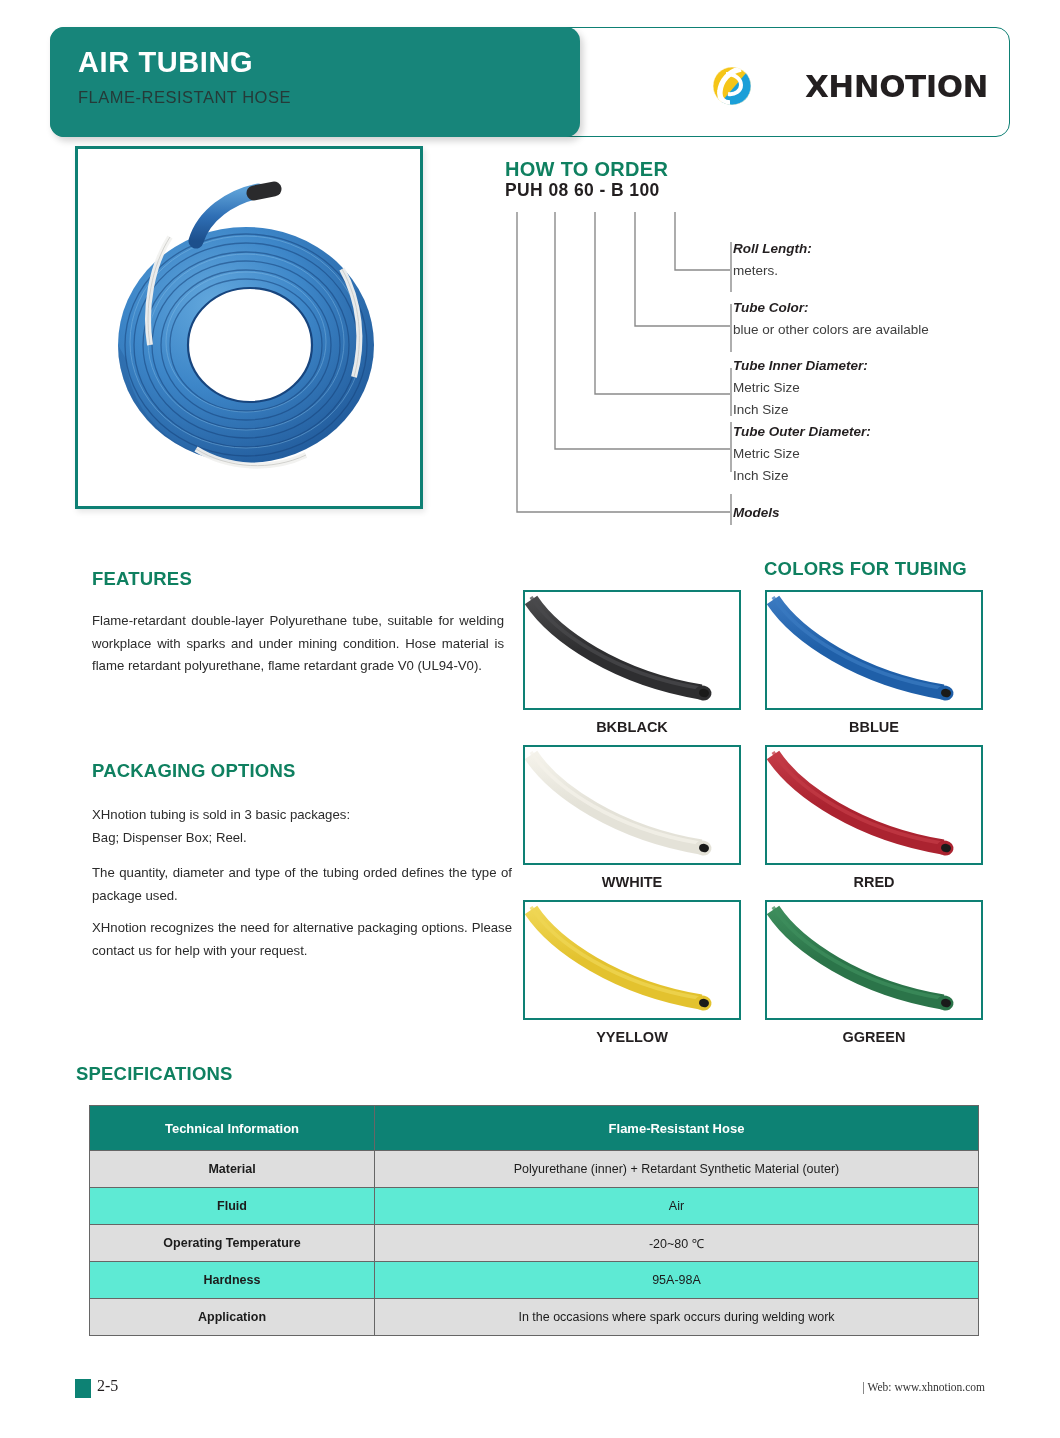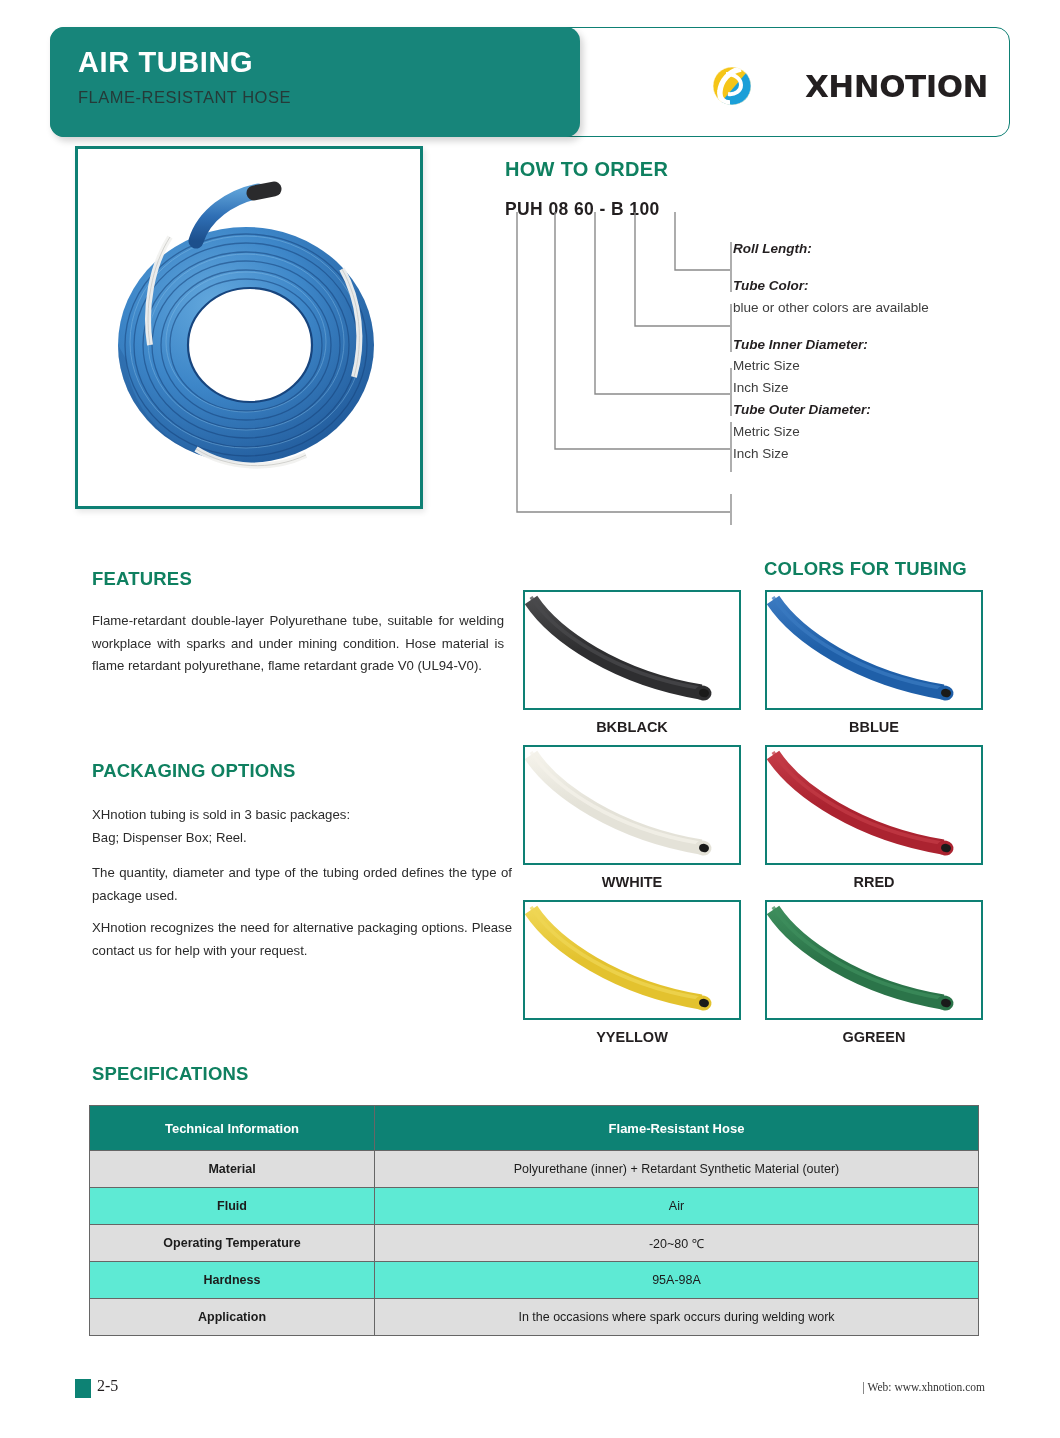--- a/index.html
+++ b/index.html
@@ -51,21 +51,21 @@
     border:3px solid #0e8074; background:#ffffff;
     box-shadow:2px 3px 6px rgba(0,0,0,0.10);
   }
 
   
   .hto-title {
     position:absolute; left:505px; top:158px;
     font-size:20px; font-weight:bold; color:#0f8060; letter-spacing:0.3px;
   }
   .hto-code {
-    position:absolute; left:505px; top:199px;
+    position:absolute; left:505px; top:180px;
     font-size:17.5px; font-weight:bold; color:#231f20; letter-spacing:0.4px;text-align:center;
   }
   .callout-svg { position:absolute; left:490px; top:200px; }
   .hto-labels { position:absolute; left:733px; top:238px; width:280px; }
   .lbl-group { margin-bottom:0px; }
   .lbl-head { font-size:13.5px; font-weight:bold; color:#231f20; line-height:1.62;font-style:italic; }
   .lbl-line { font-size:13.5px; color:#3d3d3d; line-height:1.62; }
   .lbl-sp { height:15px; }
 
   
@@ -238,38 +238,42 @@
       <line x1="241" y1="168" x2="241" y2="216"></line>
       <line x1="241" y1="222" x2="241" y2="272"></line>
       <line x1="241" y1="294" x2="241" y2="325"></line>
     </g>
   </svg>
 </span>
 
 <div class="hto-labels">
   <div class="lbl-group">
     <div class="lbl-head">Roll Length:</div>
+    <div class="lbl-line">meters.</div>
   </div>
   <div class="lbl-sp"></div>
   <div class="lbl-group">
     <div class="lbl-head">Tube Color:</div>
     <div class="lbl-line">blue or other colors are available</div>
   </div>
   <div class="lbl-sp"></div>
   <div class="lbl-group">
     <div class="lbl-head">Tube Inner Diameter:</div>
     <div class="lbl-line">Metric Size</div>
     <div class="lbl-line">Inch Size</div>
   </div>
   <div class="lbl-group">
     <div class="lbl-head">Tube Outer Diameter:</div>
     <div class="lbl-line">Metric Size</div>
     <div class="lbl-line">Inch Size</div>
   </div>
   <div class="lbl-sp"></div>
+  <div class="lbl-group">
+    <div class="lbl-head">Models</div>
+  </div>
 </div>
 
 <div class="sec-h" style="left:92px; top:568px;">FEATURES</div>
 <div class="body-copy" style="left:92px; top:610px; width:412px;">Flame-retardant double-layer Polyurethane tube, suitable for welding workplace with sparks and under mining condition. Hose material is flame retardant polyurethane, flame retardant grade V0 (UL94-V0).</div>
 
 <div class="sec-h" style="left:92px; top:760px;">PACKAGING OPTIONS</div>
 <div class="body-copy" style="left:92px; top:804px; width:420px; text-align:left;">XHnotion tubing is sold in 3 basic packages:</div>
 <div class="body-copy" style="left:92px; top:827px; width:420px; text-align:left;">Bag; Dispenser Box; Reel.</div>
 <div class="body-copy" style="left:92px; top:862px; width:420px;">The quantity, diameter and type of the tubing orded defines the type of package used.</div>
 <div class="body-copy" style="left:92px; top:917px; width:420px;">XHnotion recognizes the need for alternative packaging options. Please contact us for help with your request.</div>
@@ -386,21 +390,21 @@
             <ellipse cx="178" cy="101" rx="8.5" ry="7.5" fill="#2b7449" transform="rotate(12 178 101)"></ellipse>
             <ellipse cx="179" cy="101" rx="5" ry="4.2" fill="#1a1a1a" transform="rotate(12 179 101)"></ellipse>
           </svg></span></div>
       <div class="swatch-cap">
         <span>G</span>
         <span>GREEN</span>
       </div>
     </div>
   </div>
 
-<div class="sec-h" style="left:92px; top:1063px;">SPECIFICATIONS</div>
+<div class="sec-h" style="left:76px; top:1063px;">SPECIFICATIONS</div>
 
 <table class="spec-table">
   <thead>
     <tr>
       <th>Technical Information</th>
       <th>Flame-Resistant Hose</th>
     </tr>
   </thead>
   <tbody id="spec-body">
       <tr class="odd">

